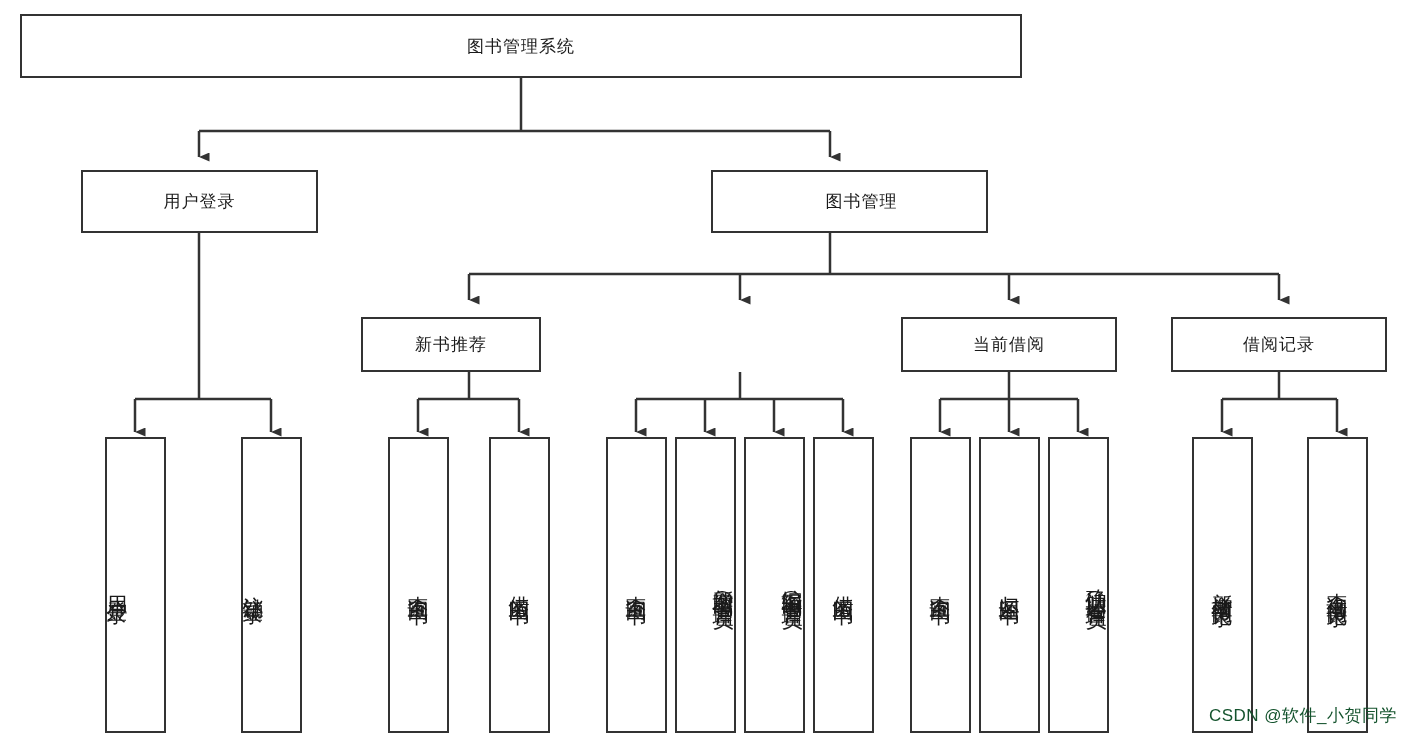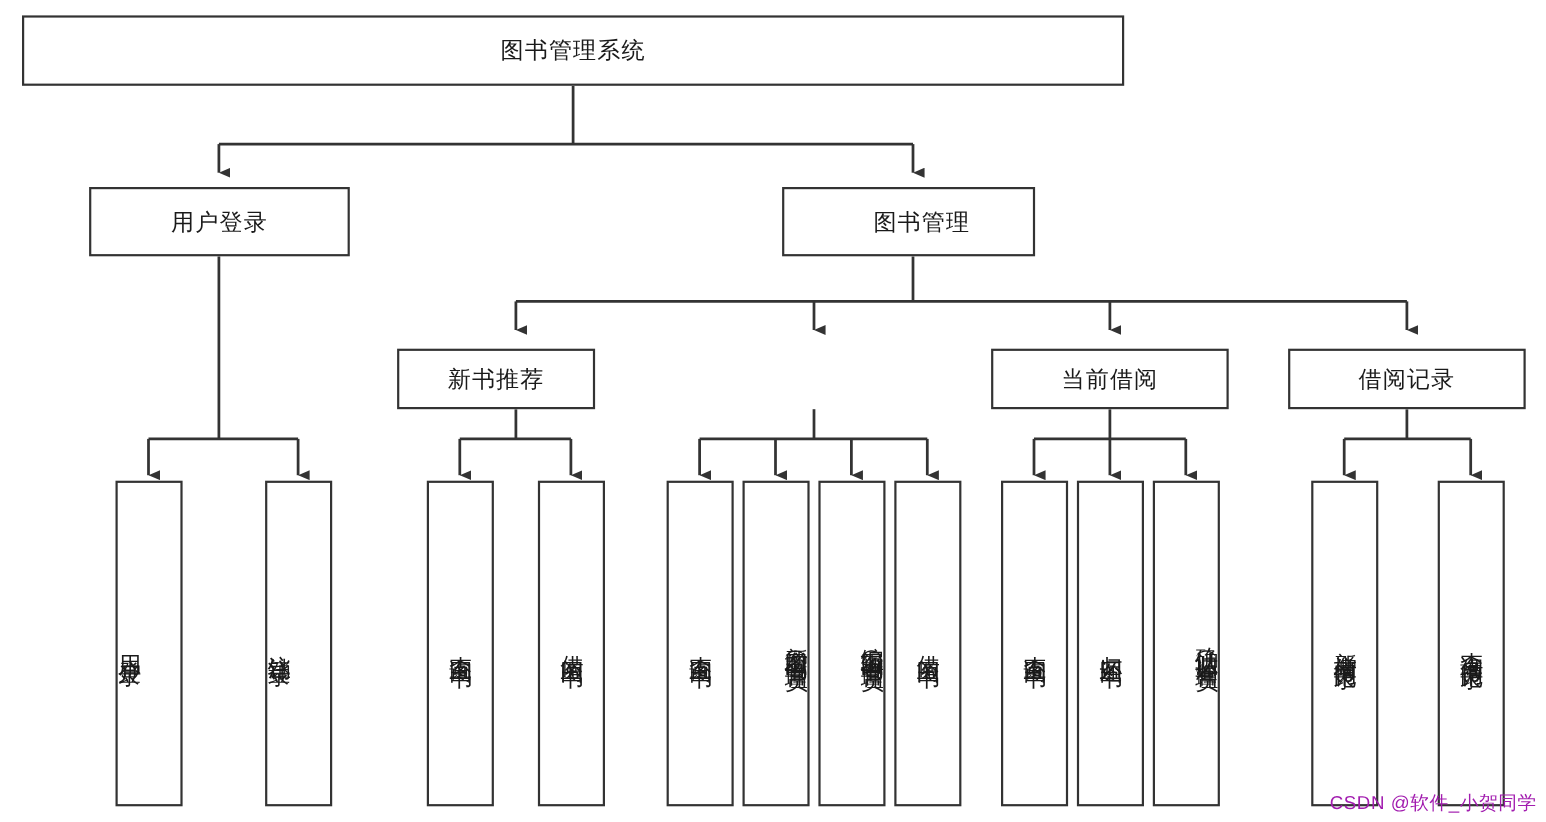--- a/index.html
+++ b/index.html
@@ -30,21 +30,21 @@
     position: absolute;
     box-sizing: border-box;
     border: 2px solid #333333;
     background: #ffffff;
     display: flex;
     align-items: center;
     justify-content: center;
     color: #1a1a1a;
   }
   .node.horizontal {
-    font-size: 21px;
+    font-size: 17px;
     letter-spacing: 1px;
   }
   .node.vertical {
     writing-mode: vertical-rl;
     text-orientation: upright;
     font-size: 21px;
     letter-spacing: 3px;
     padding-top: 6px;
     padding-bottom: 6px;
     line-height: 1;
@@ -58,23 +58,23 @@
   .node.vertical.align-bottom {
     align-items: flex-end;
   }
   .node-label {
     display: block;
     white-space: nowrap;
   }
   #watermark {
     position: absolute;
     right: 8px;
-    bottom: 6px;
+    bottom: 20px;
     font-size: 17px;
-    color: #a21caf;
+    color: #14532d;
     letter-spacing: 0.5px;
     white-space: nowrap;
   }
 </style>
 </head>
 <body>
 
 <div id="diagram-root">
 
   <svg class="connectors" viewBox="0 0 1405 747" xmlns="http://www.w3.org/2000/svg">
@@ -129,21 +129,21 @@
   </svg>
 
   <div class="node horizontal" style="left:20px; top:14px; width:1002px; height:64px;">
     <span class="node-label">图书管理系统</span>
   </div>
 
   <div class="node horizontal" style="left:81px; top:170px; width:237px; height:63px;">
     <span class="node-label">用户登录</span>
   </div>
 
-  <div class="node horizontal" style="left:711px; top:170px; width:230px; height:63px;padding-left:24px;">
+  <div class="node horizontal" style="left:711px; top:170px; width:277px; height:63px;padding-left:24px;">
     <span class="node-label">图书管理</span>
   </div>
 
   <div class="node horizontal" style="left:361px; top:317px; width:180px; height:55px;">
     <span class="node-label">新书推荐</span>
   </div>
 
 
   <div class="node horizontal" style="left:901px; top:317px; width:216px; height:55px;">
     <span class="node-label">当前借阅</span>

